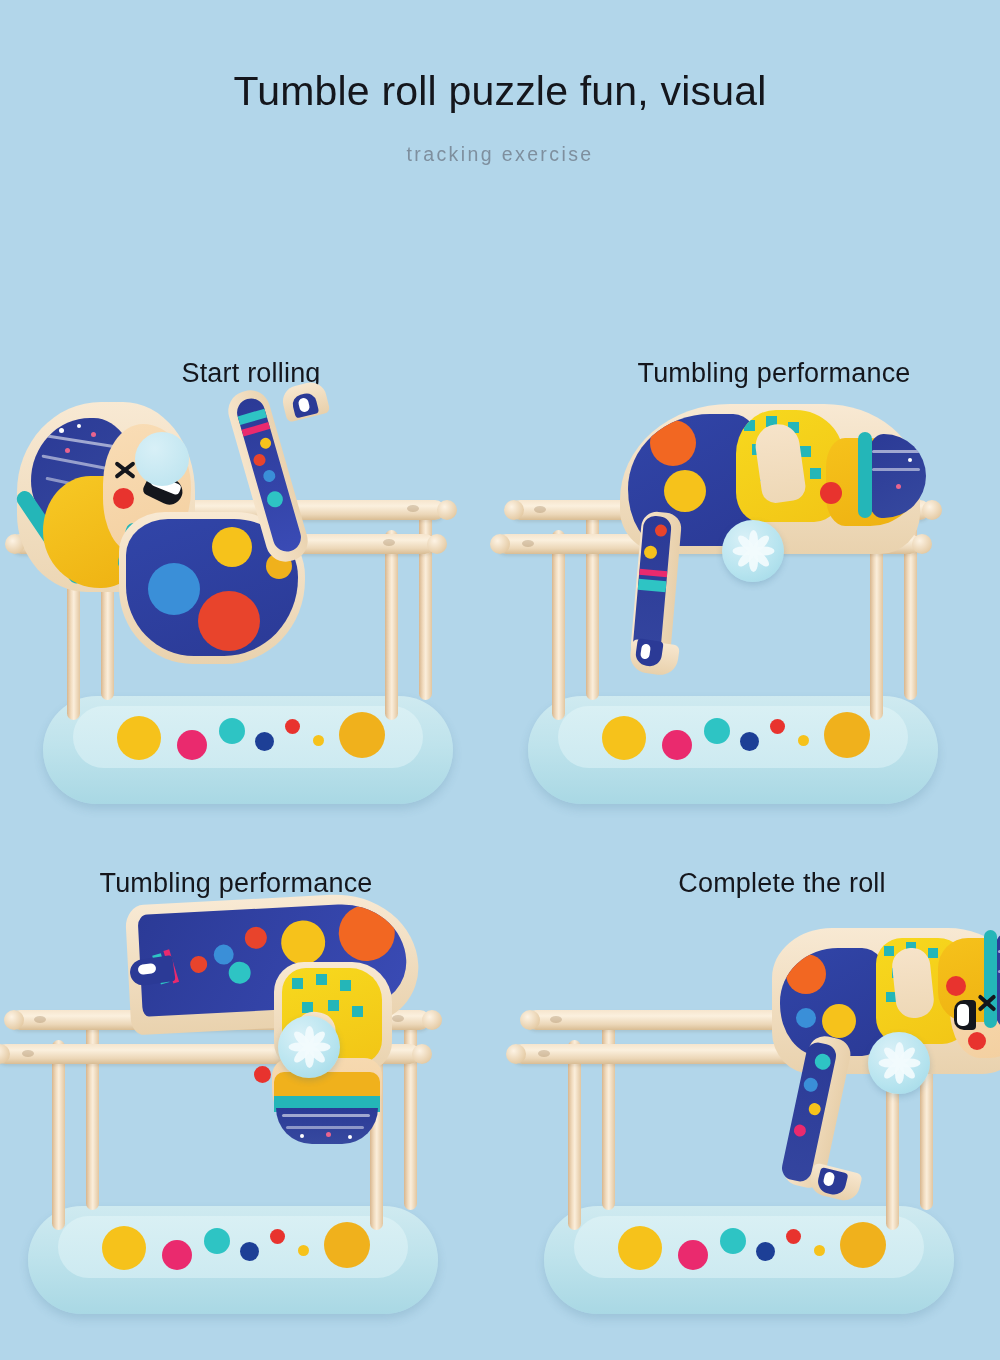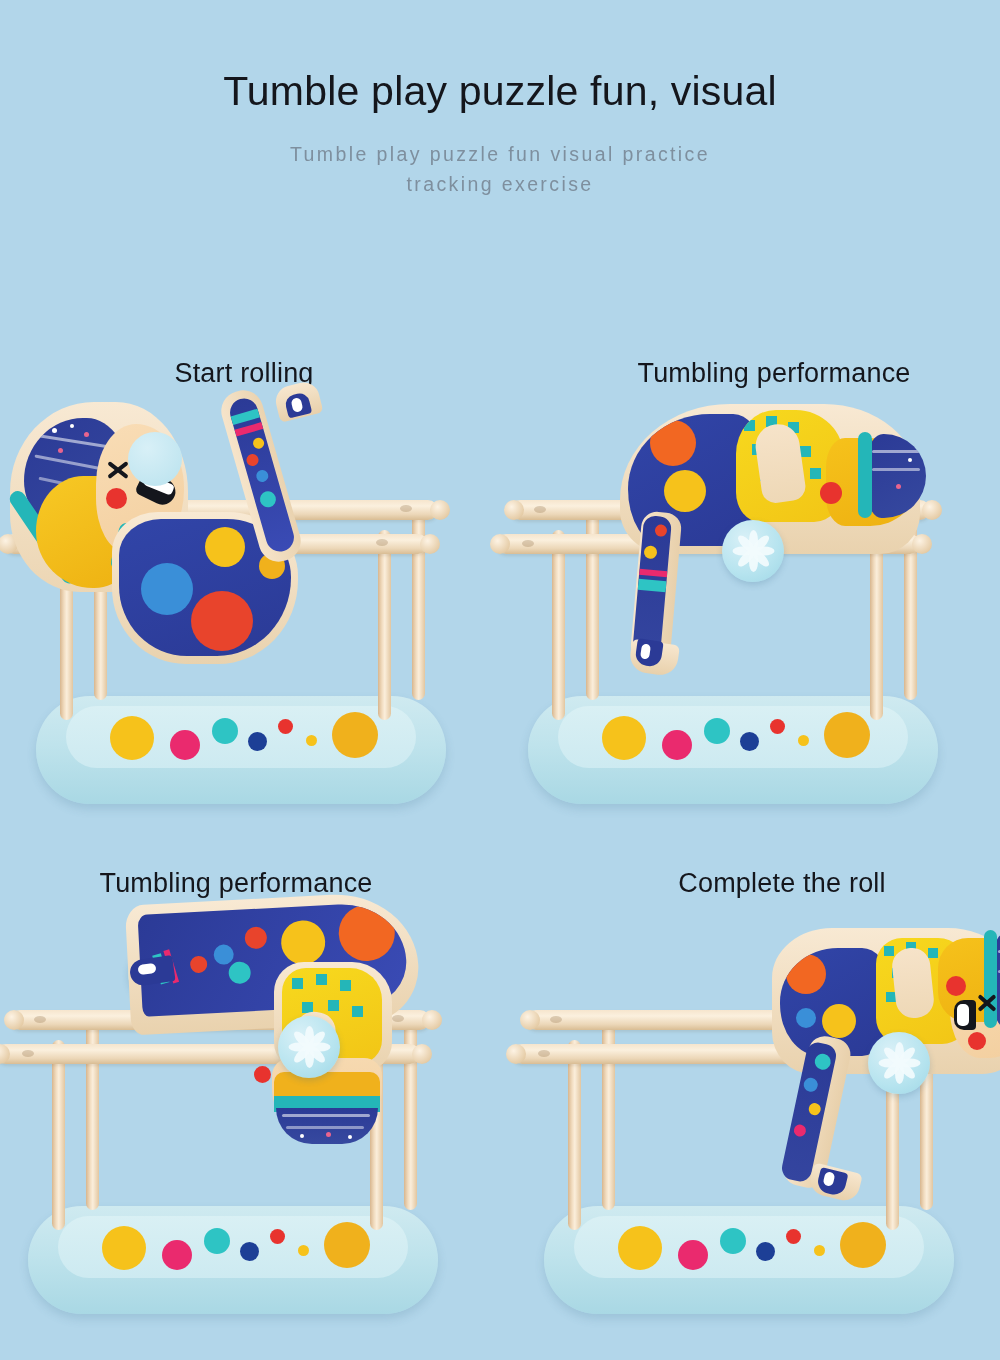--- a/index.html
+++ b/index.html
@@ -31,21 +31,21 @@
     font-weight:400;
   }
   .subtitle .s2{display:block;}
 
   
   .grid{
     position:absolute;
     top:340px;left:0;width:1000px;height:1020px;
   }
   .panel{position:absolute;width:500px;height:510px;}
-  .p1{left:8px;top:0}
+  .p1{left:15px;top:0}
   .p2{left:500px;top:0}
   .p3{left:0;top:510px}
   .p4{left:500px;top:510px}
 
   .panel-label{
     position:absolute;top:18px;width:100%;
     text-align:center;
     font-size:27px;font-weight:300;color:#14161c;
     letter-spacing:.2px;
   }
@@ -117,24 +117,23 @@
   }
 
   .cheek{position:absolute;border-radius:50%;background:#e8332e;}
   .spot{position:absolute;border-radius:50%;}
 </style>
 </head>
 <body>
 
 <div class="header">
   <div class="headline">
-    <span>Tumble play puzzle fun, visual</span>
+    <span>Tumble roll puzzle fun, visual</span>
   </div>
   <div class="subtitle">
-    <span>Tumble play puzzle fun visual practice</span>
     <span class="s2">tracking exercise</span>
   </div>
 </div>
 
 <div class="grid">
 
   <div class="panel p1">
     <div class="panel-label">Start rolling</div>
     <div class="toy">
 

